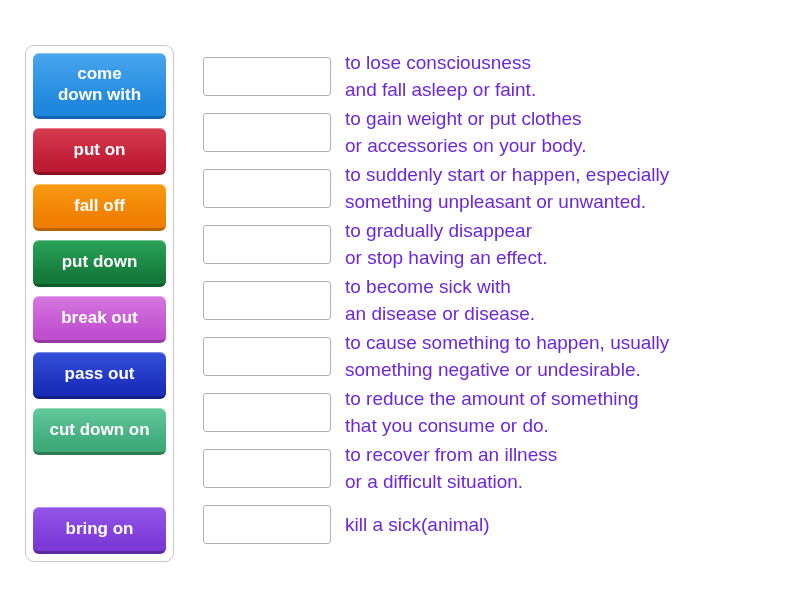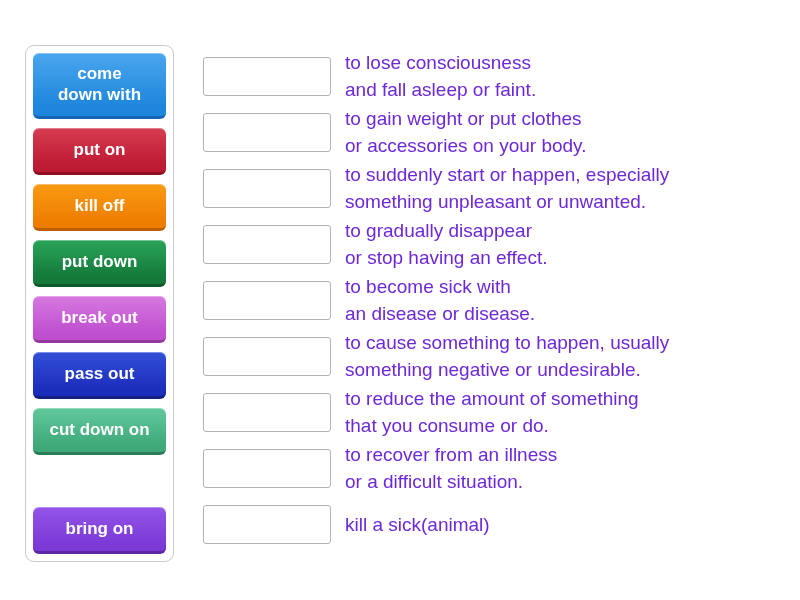--- a/index.html
+++ b/index.html
@@ -64,21 +64,21 @@
   }
 </style>
 </head>
 <body>
 
 <div class="stage">
   <div class="keywords-panel" id="keywords-panel">
       <div class="tile" style="background: linear-gradient(rgb(74, 166, 238) 0%, rgb(30, 134, 220) 85%); border-bottom: 3px solid rgb(21, 101, 181);"><span>come
 down with</span></div>
       <div class="tile" style="background: linear-gradient(rgb(214, 60, 80) 0%, rgb(189, 26, 51) 85%); border-bottom: 3px solid rgb(140, 16, 33);"><span>put on</span></div>
-      <div class="tile" style="background: linear-gradient(rgb(249, 155, 19) 0%, rgb(239, 125, 0) 85%); border-bottom: 3px solid rgb(187, 95, 4);"><span>kill off</span></div>
+      <div class="tile" style="background: linear-gradient(rgb(249, 155, 19) 0%, rgb(239, 125, 0) 85%); border-bottom: 3px solid rgb(187, 95, 4);"><span>fall off</span></div>
       <div class="tile" style="background: linear-gradient(rgb(42, 164, 89) 0%, rgb(20, 121, 58) 85%); border-bottom: 3px solid rgb(13, 90, 43);"><span>put down</span></div>
       <div class="tile" style="background: linear-gradient(rgb(214, 120, 224) 0%, rgb(191, 79, 207) 85%); border-bottom: 3px solid rgb(147, 57, 159); align-items: center;"><span>break out</span></div>
       <div class="tile" style="background: linear-gradient(rgb(51, 80, 216) 0%, rgb(27, 45, 187) 85%); border-bottom: 3px solid rgb(18, 32, 127);"><span>pass out</span></div>
       <div class="tile" style="background: linear-gradient(rgb(98, 201, 156) 0%, rgb(63, 169, 122) 85%); border-bottom: 3px solid rgb(43, 124, 87);"><span>cut down on</span></div>
       <div class="tile" style="background: linear-gradient(rgb(147, 85, 233) 0%, rgb(123, 57, 214) 85%); border-bottom: 3px solid rgb(90, 40, 160); margin-top: 43px;"><span>bring on</span></div>
     </div>
   <div class="definitions-column" id="definitions-column">
       <div class="def-row">
         <div class="answer-slot"></div>
         <div class="def-text">to lose consciousness

